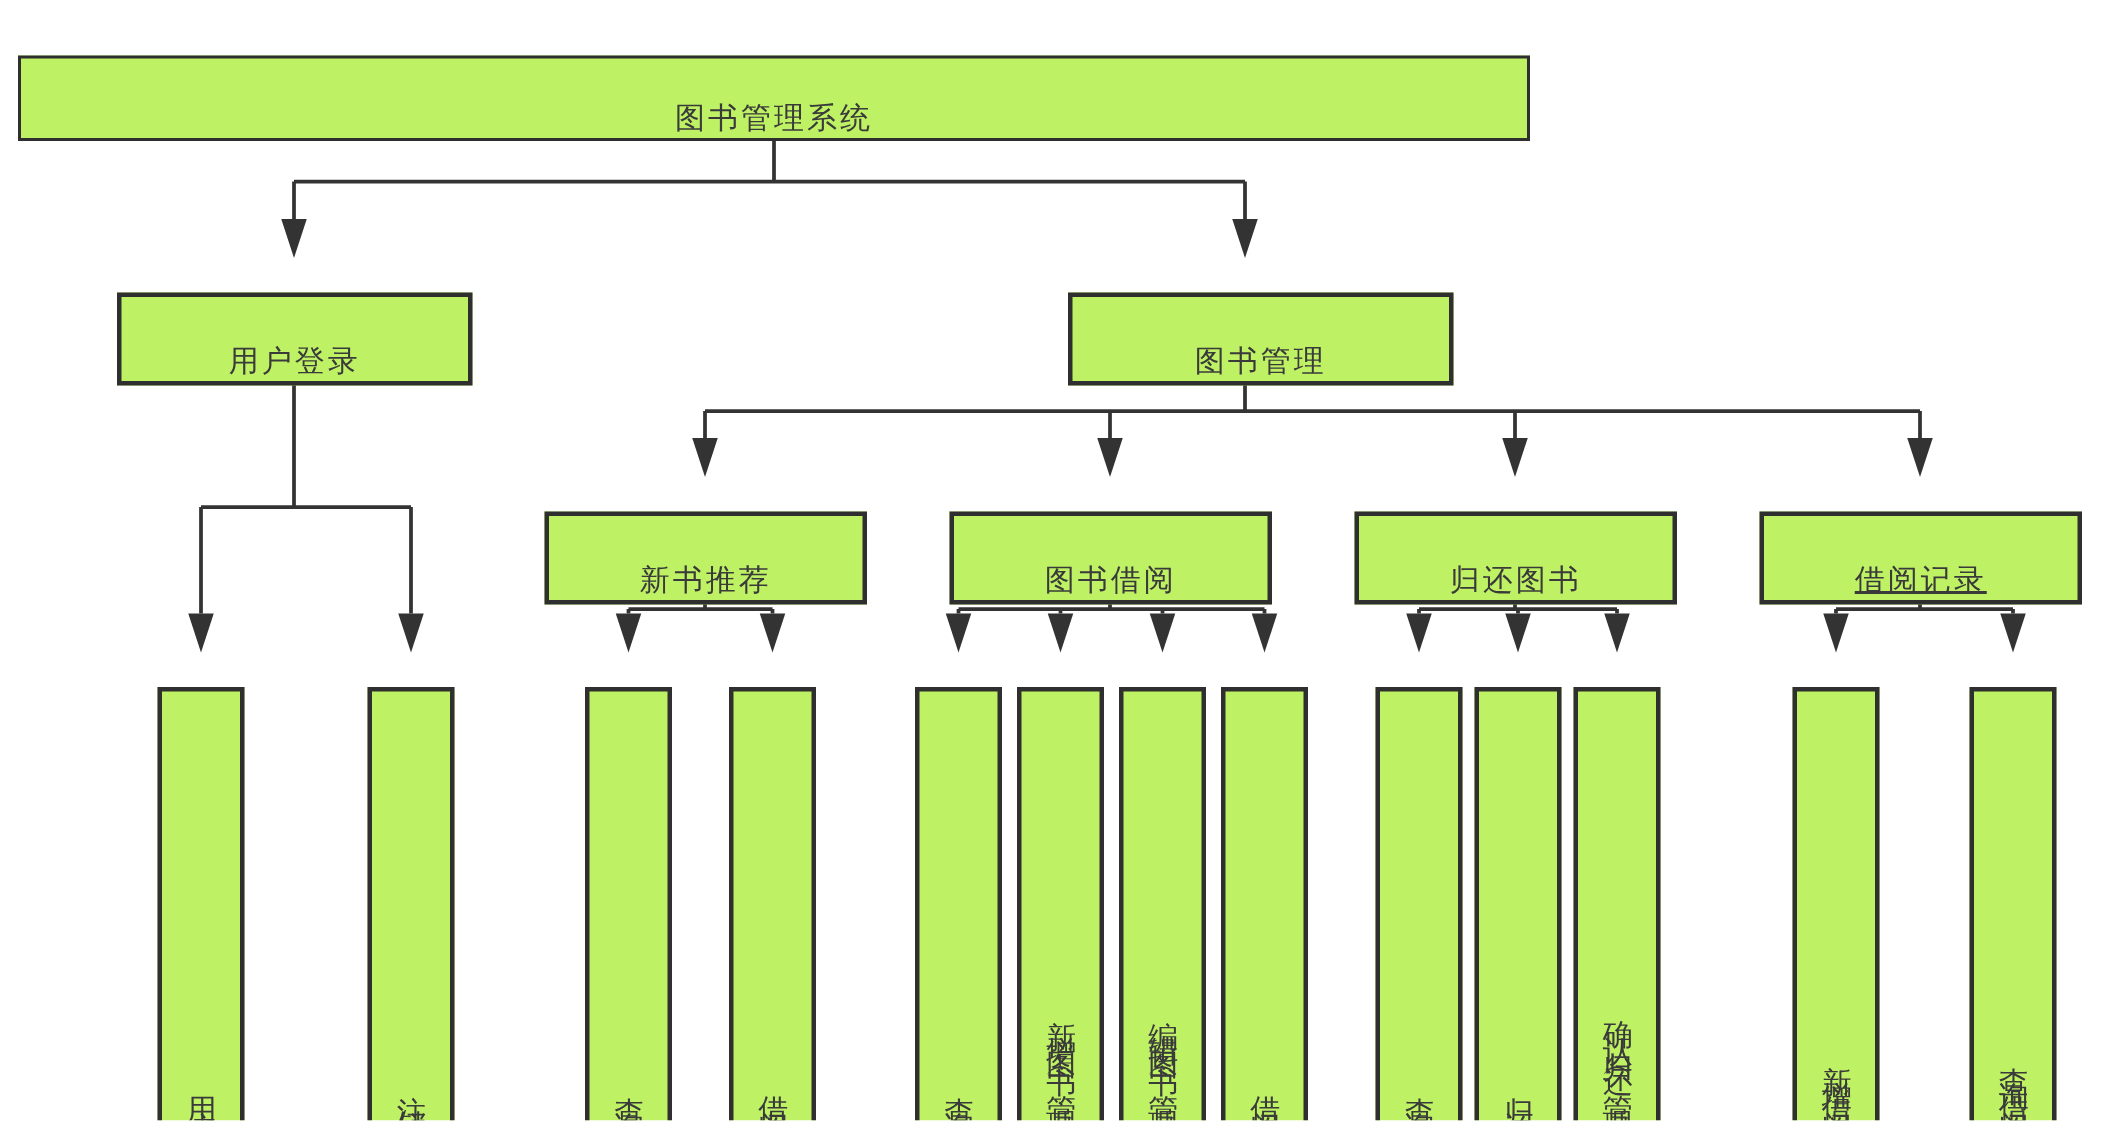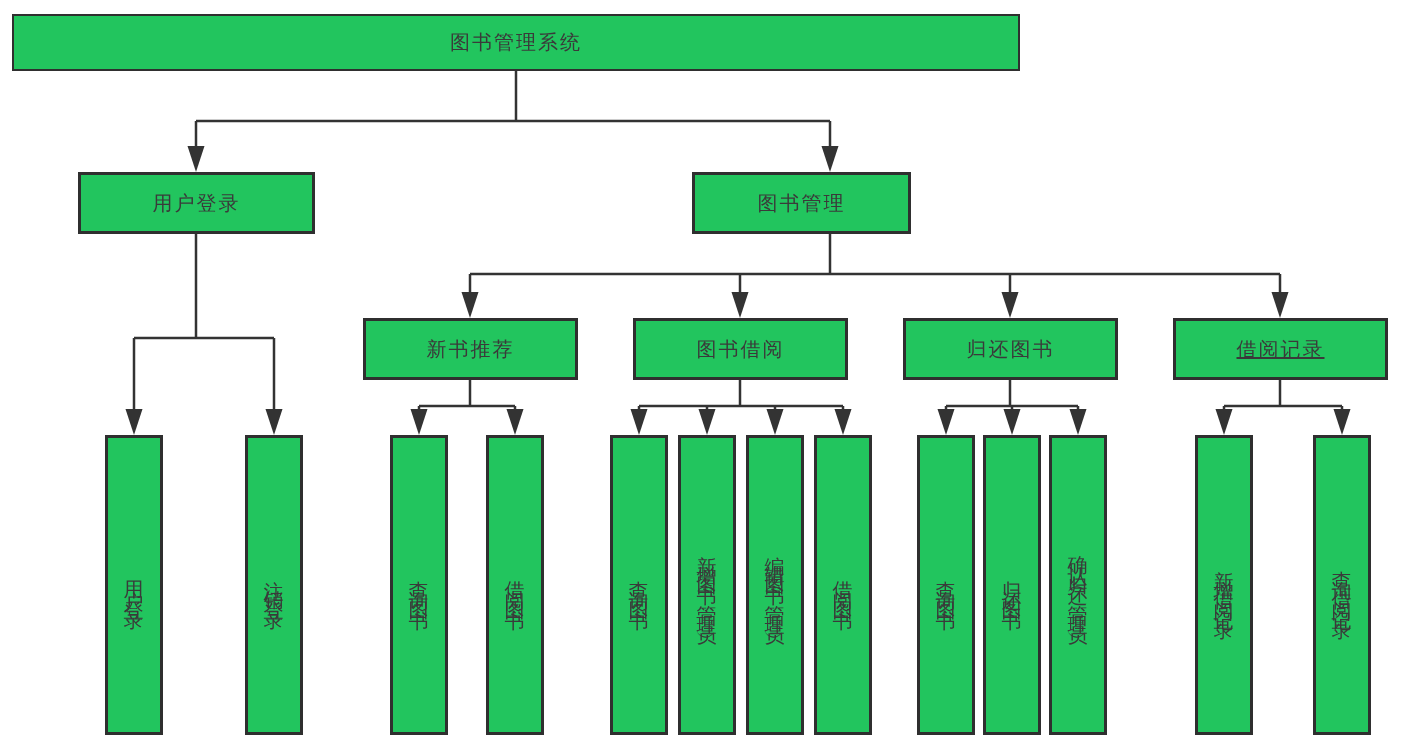--- a/index.html
+++ b/index.html
@@ -16,44 +16,45 @@
     overflow: hidden;
   }
   #wires {
     position: absolute;
     left: 0; top: 0;
     width: 1405px; height: 747px;
     pointer-events: none;
   }
   .node {
     position: absolute;
-    background: #22c55e;
+    background: #bef264;
     border: 3px solid #2f2f2f;
     box-sizing: border-box;
     display: flex;
-    align-items: center;
+    align-items: flex-end;
     justify-content: center;
     color: #3a3a3a;
     font-size: 20px;
     letter-spacing: 2px;
     white-space: nowrap;
+    margin-top: 23px;
   }
   .root-node { border-width: 2px; }
   .leaf { width: 58px; height: 300px; top: 435px; }
   .leaf .vtext {
     writing-mode: vertical-rl;
     text-orientation: mixed;
     letter-spacing: 10px;
     line-height: 1;
     white-space: nowrap;
   }
   
   .p-root        { left: 12px;  top: 14px;  width: 1008px; height: 57px; }
   .p-user-login  { left: 78px;  top: 172px; width: 237px;  height: 62px; }
-  .p-book-mgmt   { left: 692px; top: 172px; width: 219px;  height: 62px; }
+  .p-book-mgmt   { left: 712px; top: 172px; width: 257px;  height: 62px; }
   .p-new-rec     { left: 363px; top: 318px; width: 215px;  height: 62px; }
   .p-borrow      { left: 633px; top: 318px; width: 215px;  height: 62px; }
   .p-current     { left: 903px; top: 318px; width: 215px;  height: 62px; }
   .p-records     { left: 1173px;top: 318px; width: 215px;  height: 62px; text-decoration: underline; }
   .p-l1  { left: 105px; }
   .p-l2  { left: 245px; }
   .p-l3  { left: 390px; }
   .p-l4  { left: 486px; }
   .p-l5  { left: 610px; }
   .p-l6  { left: 678px; }

